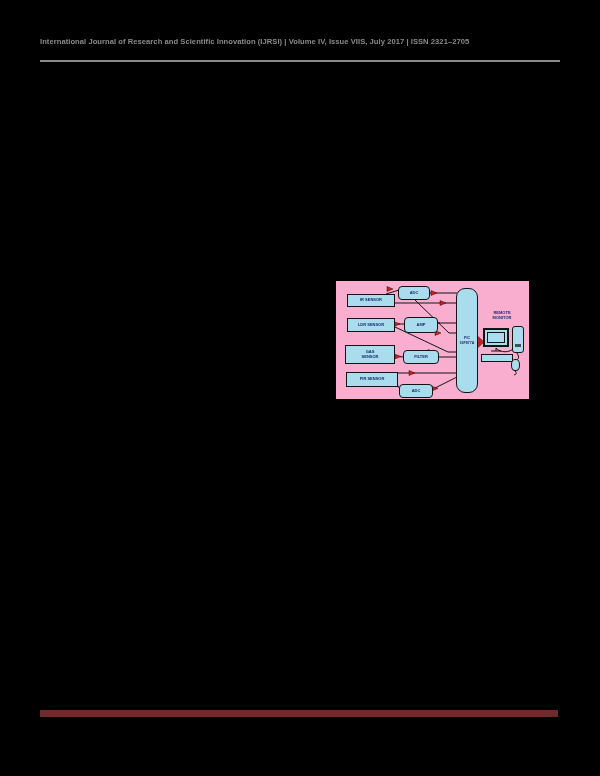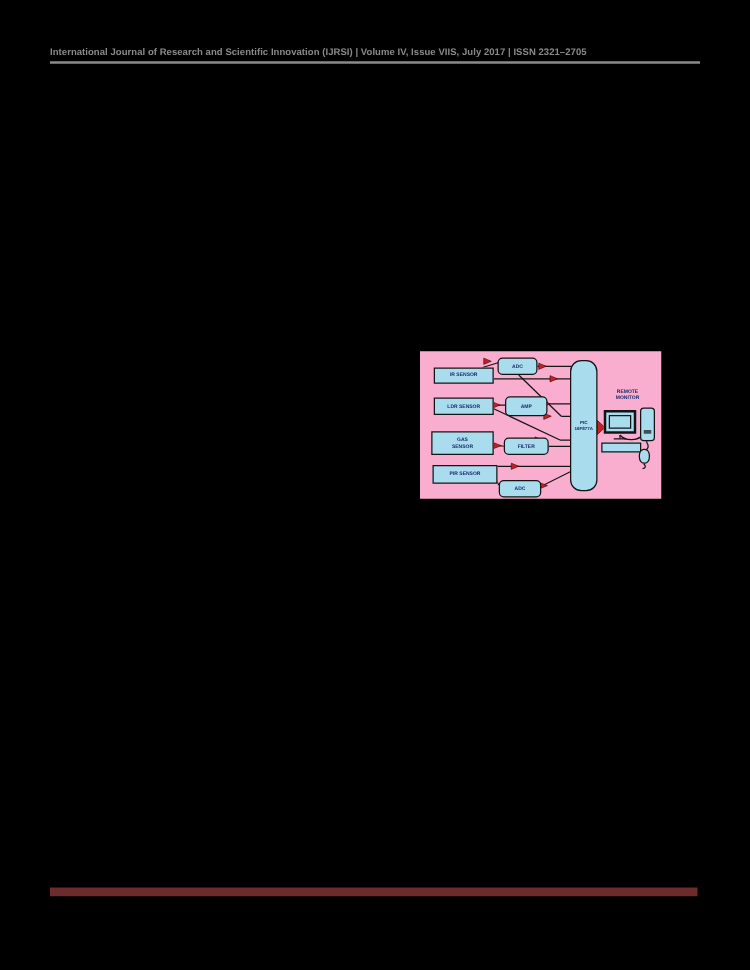--- a/index.html
+++ b/index.html
@@ -7,21 +7,21 @@
     width:600px;height:776px;position:relative;overflow:hidden;
     background:var(--page-bg,#000);
     font-family:"Liberation Sans", sans-serif;
   }
   .journal-header{
     position:absolute;left:40px;top:37px;width:520px;
     color:var(--header-gray,#8a8a8a);
     font-size:7.6px;font-weight:bold;letter-spacing:.05px;
     white-space:nowrap;overflow:hidden;
     border-bottom:2px solid var(--header-gray,#8a8a8a);
-    padding-bottom:3px;
+    padding-bottom:14px;
   }
   .figure{
     position:absolute;left:336px;top:281px;width:193px;height:118px;
     background:var(--figure-pink,#f9aed0);
   }
   .figure svg{position:absolute;left:0;top:0;z-index:1;}
   .fbox{
     position:absolute;z-index:2;box-sizing:border-box;
     background:var(--box-cyan,#a9dcec);
     border:1px solid var(--line-black,#141414);

